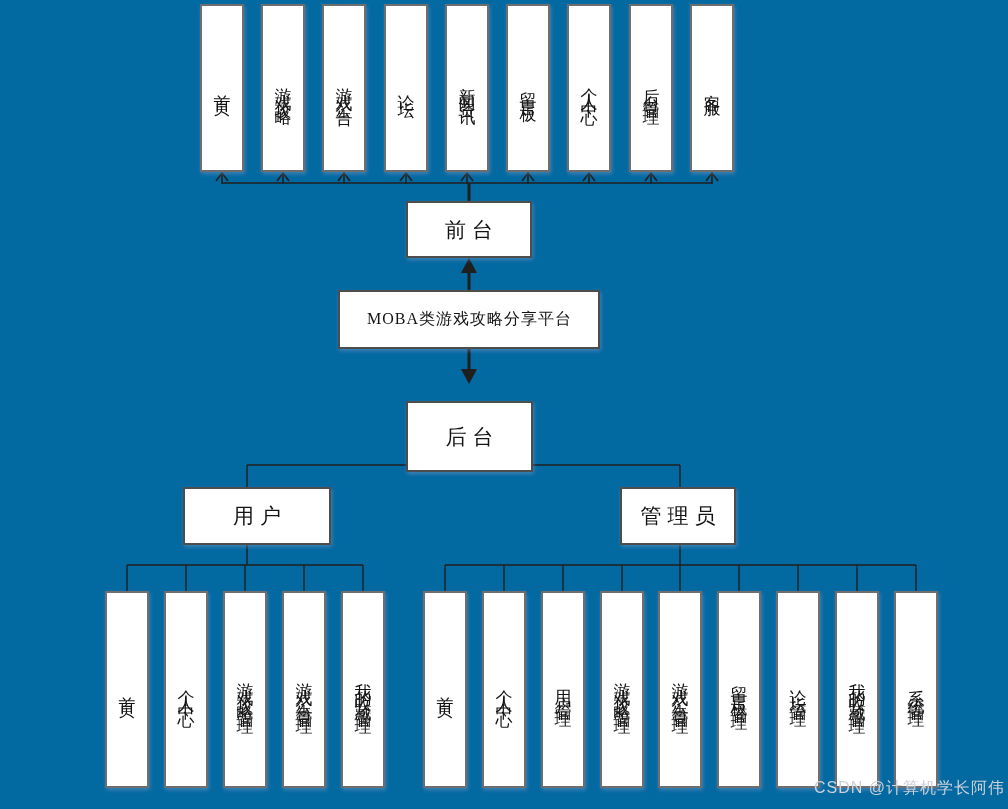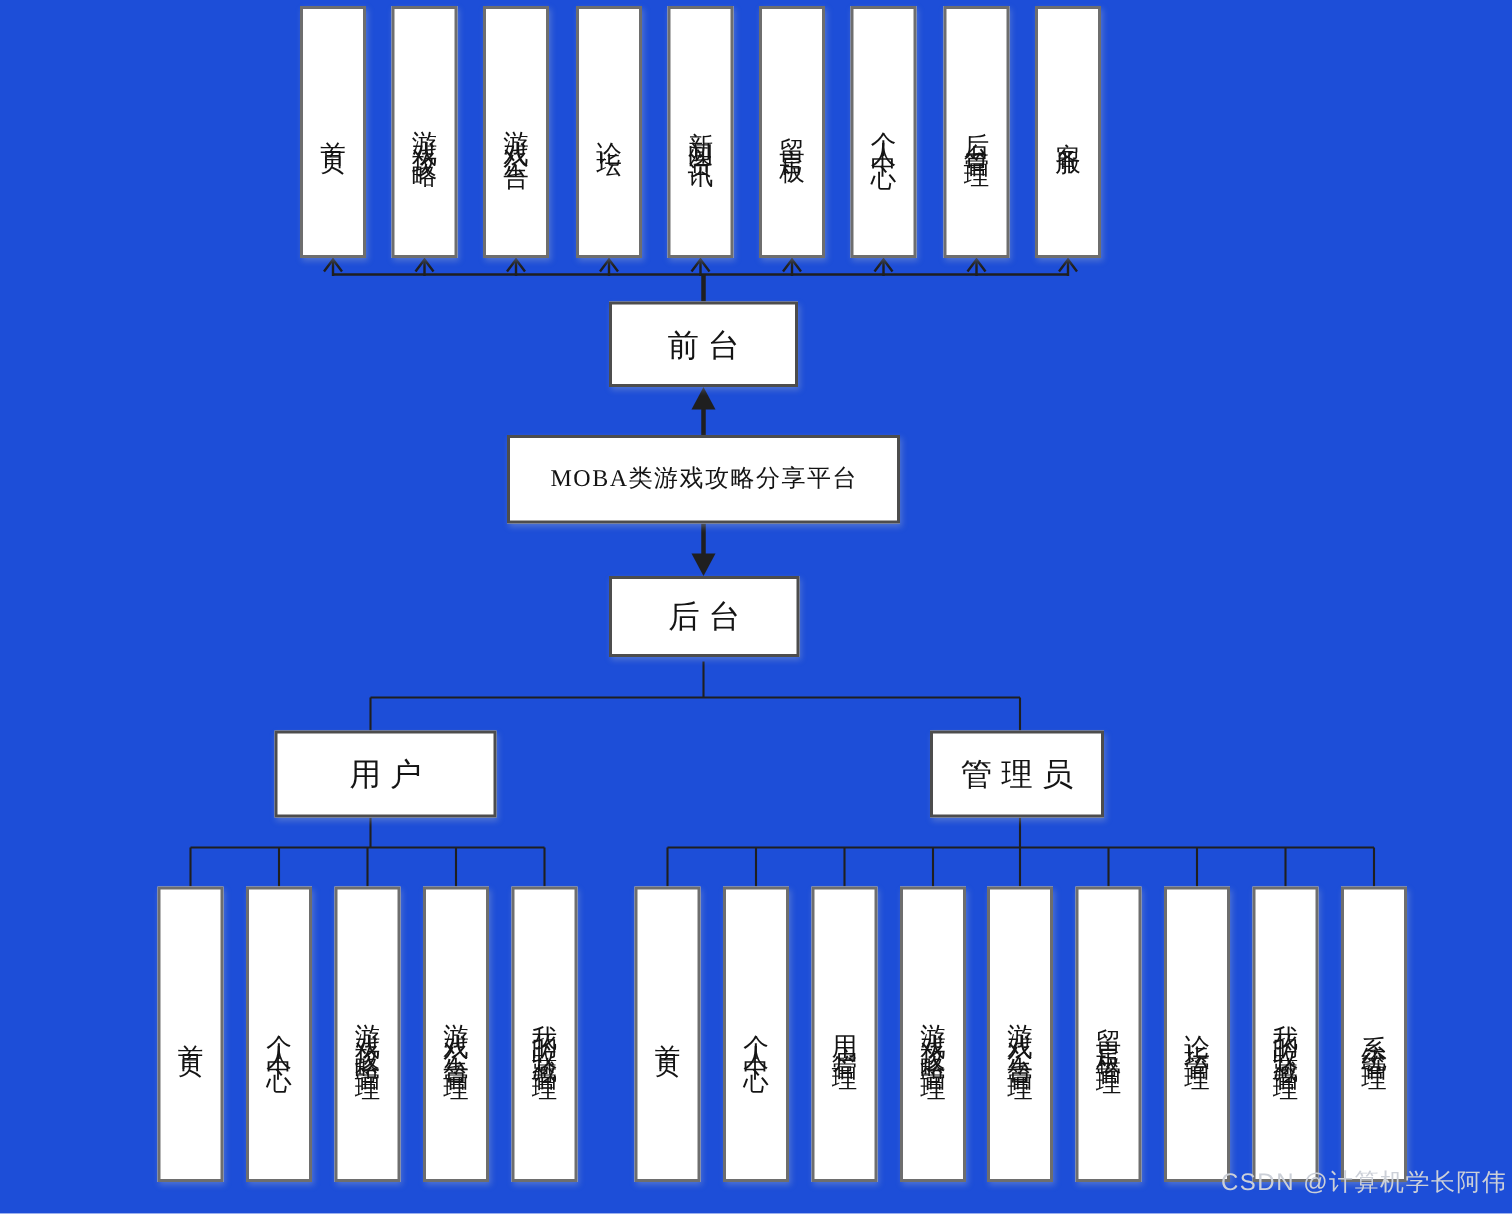--- a/index.html
+++ b/index.html
@@ -1,17 +1,17 @@
 <!DOCTYPE html>
 <html><head>
 <meta charset="utf-8">
 <style>
   html,body{margin:0;padding:0;background:#ffffff;}
   .canvas{
-    position:relative;width:1008px;height:809px;background:#1d4ed8;overflow:hidden;
+    position:relative;width:1008px;height:809px;background:#0369a1;overflow:hidden;
     font-family:"Liberation Serif","DejaVu Serif",serif;color:#141414;
   }
   svg.wires{position:absolute;left:0;top:0;width:1008px;height:809px;}
   .vbox{
     position:absolute;width:44px;box-sizing:border-box;background:#ffffff;
     border:2px solid #6e6e6e;display:flex;align-items:center;justify-content:center;
     box-shadow:1px 2px 4px rgba(140,160,205,0.45);
   }
   .vbox.r1{top:4px;height:168px;}
   .vbox.r2{top:591px;height:197px;}
@@ -84,21 +84,21 @@
   <div class="vbox r1" style="left:690px">
       <span class="vtext">客服</span>
     </div>
 
   <div class="hbox" style="left:406px;top:201px;width:126px;height:57px">
       <span>前台</span>
     </div>
   <div class="hbox title" style="left:338px;top:290px;width:262px;height:59px">
       <span>MOBA类游戏攻略分享平台</span>
     </div>
-  <div class="hbox" style="left:406px;top:384px;width:127px;height:54px">
+  <div class="hbox" style="left:406px;top:401px;width:127px;height:71px">
       <span>后台</span>
     </div>
   <div class="hbox" style="left:183px;top:487px;width:148px;height:58px">
       <span>用户</span>
     </div>
   <div class="hbox" style="left:620px;top:487px;width:116px;height:58px">
       <span>管理员</span>
     </div>
 
   <div class="vbox r2" style="left:105px">

